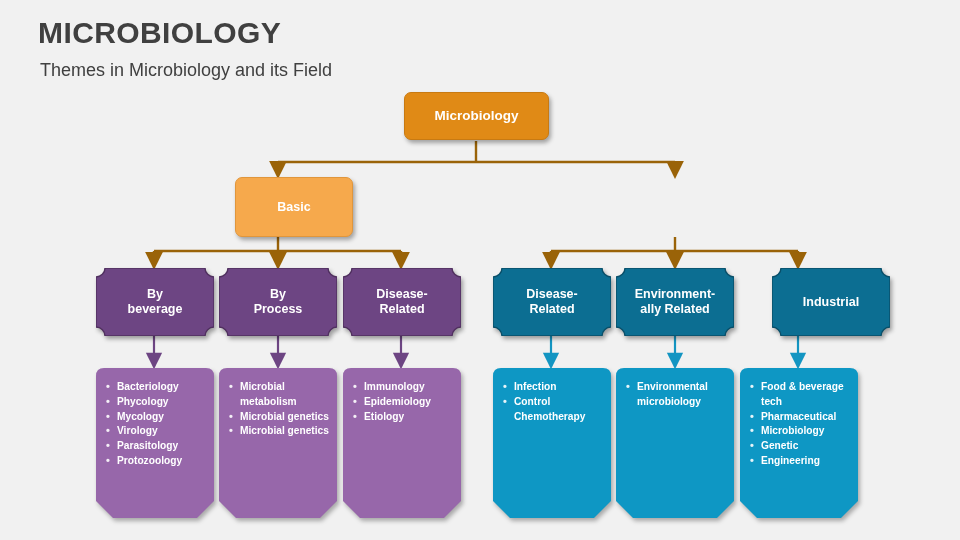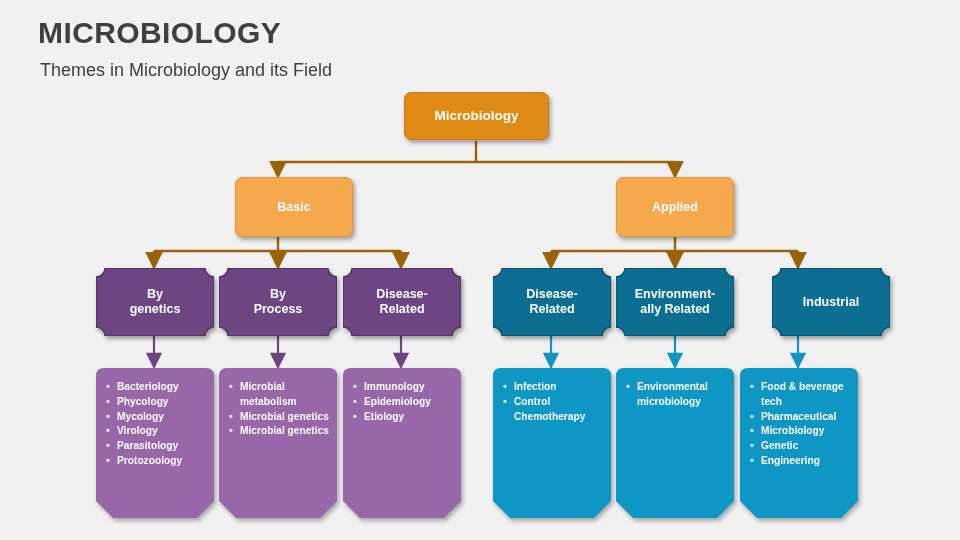--- a/index.html
+++ b/index.html
@@ -157,32 +157,29 @@
     </g>
   </svg>
 
   <div class="node rounded" id="root">
     <span>Microbiology</span>
   </div>
 
   <div class="node rounded lvl2" id="basic">
     <span>Basic</span>
   </div>
-  <div class="node rounded lvl2" id="applied">
-    <span>Applied</span>
-  </div>
 
   <div id="branch-layer">
       <div class="node notch purple-head" style="left: 96px;">
         <svg viewBox="0 0 118 68" preserveAspectRatio="none">
        <path class="fill" d="M 9,0 L 109,0 A 9,9 0 0 0 118,9 L 118,59 A 9,9 0 0 0 109,68 L 9,68 A 9,9 0 0 0 0,59 L 0,9 A 9,9 0 0 0 9,0 Z"></path>
      </svg>
      <div class="inner">
           <div>By</div>
-          <div>genetics</div>
+          <div>beverage</div>
         </div>
       </div>
       <div class="listbox purple-list" style="left: 96px;">
         <svg viewBox="0 0 118 150" preserveAspectRatio="none">
        <path class="fill" d="M 8,0 L 110,0 Q 118,0 118,8 L 118,133 L 101,150 L 17,150 L 0,133 L 0,8 Q 0,0 8,0 Z"></path>
      </svg>
      <ul>
           <li>
        <span class="bullet">•</span>Bacteriology
      </li>

